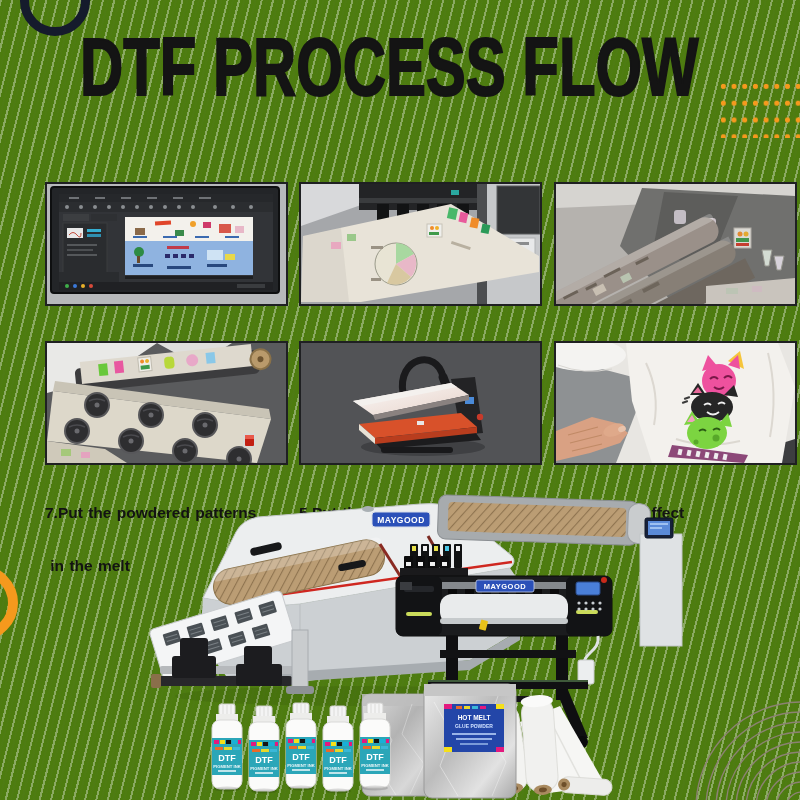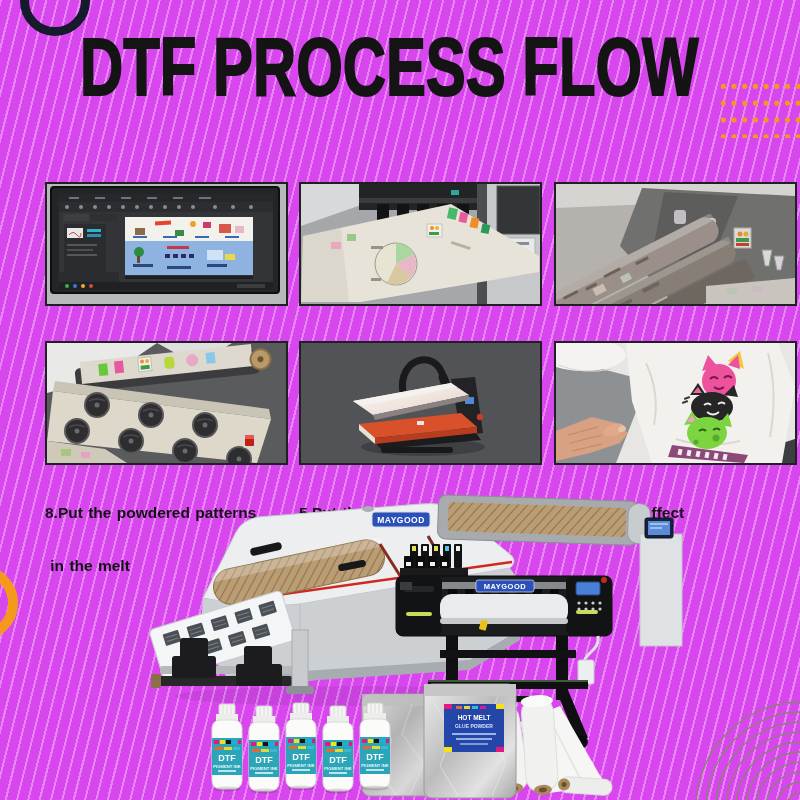--- a/index.html
+++ b/index.html
@@ -1,16 +1,16 @@
 <!DOCTYPE html>
 <html><head>
 <meta charset="utf-8">
 <style>
   html,body{margin:0;padding:0;background:#cfcfd1;}
-  .page{position:relative;width:800px;height:800px;overflow:hidden;background:#d946ef;
+  .page{position:relative;width:800px;height:800px;overflow:hidden;background:#4d7c0f;
         font-family:"Liberation Sans",sans-serif;}
   .page::before{content:"";position:absolute;inset:0;pointer-events:none;
         background:repeating-linear-gradient(104deg,
           rgba(255,255,255,.35) 0 2px, rgba(255,255,255,0) 2px 5px,
           rgba(110,110,118,.04) 5px 7px, rgba(255,255,255,0) 7px 11px);}
   .title{position:absolute;left:80px;top:20px;font-size:82px;font-weight:bold;
         color:#141414;-webkit-text-stroke:2px #141414;line-height:1.15;white-space:nowrap;
         transform:scaleX(.73);transform-origin:0 0;}
   .ring-navy{position:absolute;left:20px;top:-34px;width:52px;height:52px;border:9px solid #151B2C;border-radius:50%;}
   .ring-orange{position:absolute;left:-58px;top:565px;width:56px;height:56px;border:10px solid #F5991D;border-radius:50%;}
@@ -299,21 +299,21 @@
               <rect x="198" y="92" width="9" height="11" rx="1" fill="#c21f12"></rect>
               <rect x="198" y="92" width="9" height="4" fill="#e8594a"></rect>
             </g>
         </g>
         <polygon points="0,98 58,106 80,120 0,120" fill="#cfc9ba"></polygon>
         <rect x="14" y="106" width="10" height="7" fill="#9ac86a" opacity=".8"></rect>
           <rect x="34" y="109" width="9" height="6" fill="#e89ac0" opacity=".8"></rect>
       </svg>
     </div>
     <div class="cap">
-      <div>8.Put the powdered patterns</div>
+      <div>7.Put the powdered patterns</div>
       <div> in the melt</div>
     </div>
   </div>
 
   <div class="step r2 c2">
     <div class="photo">
       <svg width="239" height="120" viewBox="0 0 239 120">
         <defs>
           <linearGradient id="platen" x1="0" y1="0" x2="1" y2="1">
             <stop offset="0" stop-color="#fbfaf9"></stop>

